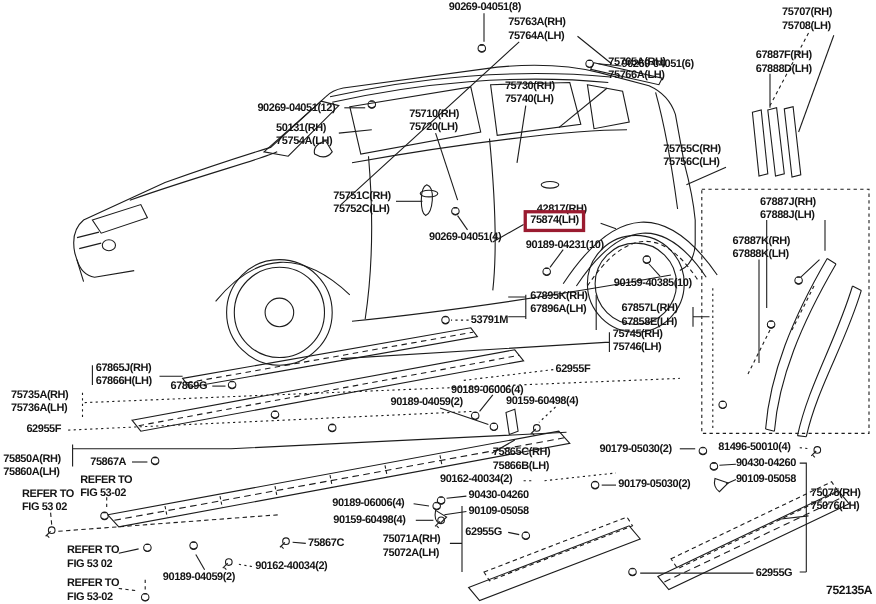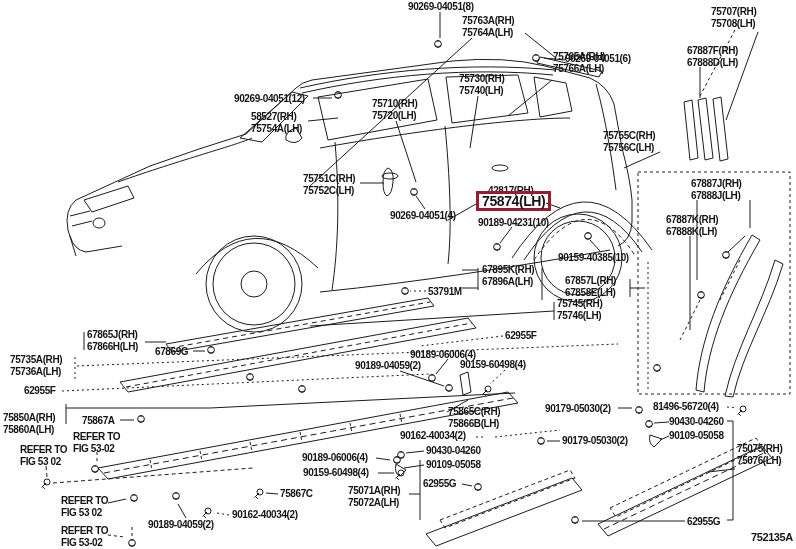--- a/index.html
+++ b/index.html
@@ -3,21 +3,21 @@
 <meta charset="utf-8">
 <style>
   html,body{margin:0;padding:0;background:#fff;}
   .stage{position:relative;width:796px;height:549px;background:#ffffff;overflow:hidden;
          font-family:Liberation Sans, sans-serif;}
   .stage svg{position:absolute;left:0;top:0;}
   .lbl{position:absolute;font-weight:bold;font-size:10px;line-height:11.5px;
        letter-spacing:-0.4px;color:#141414;white-space:pre-line;}
   .hlbox{position:absolute;left:476px;top:191px;border:3px solid #9a1b30;
          padding:1px 3px;background:transparent;z-index:5;}
-  .boxlbl{font-weight:bold;font-size:14px;line-height:12px;letter-spacing:-0.4px;
+  .boxlbl{font-weight:bold;font-size:10px;line-height:12px;letter-spacing:-0.4px;
           color:#141414;white-space:nowrap;display:block;}
   .figcode{font-size:11px;}
 </style>
 </head>
 <body>
 
 <div class="stage">
 
   <svg width="796" height="549" viewBox="0 0 796 549">
     <defs>
@@ -216,21 +216,21 @@
   <div class="lbl" style="left:687px;top:45px">67887F(RH)
 67888D(LH)</div>
   <div class="lbl" style="left:565px;top:53px">90269-04051(6)</div>
   <div class="lbl" style="left:553px;top:51px">75765A(RH)
 75766A(LH)</div>
   <div class="lbl" style="left:459px;top:73px">75730(RH)
 75740(LH)</div>
   <div class="lbl" style="left:234px;top:93px">90269-04051(12)</div>
   <div class="lbl" style="left:372px;top:98px">75710(RH)
 75720(LH)</div>
-  <div class="lbl" style="left:251px;top:111px">58527(RH)
+  <div class="lbl" style="left:251px;top:111px">50131(RH)
 75754A(LH)</div>
   <div class="lbl" style="left:603px;top:130px">75755C(RH)
 75756C(LH)</div>
   <div class="lbl" style="left:303px;top:173px">75751C(RH)
 75752C(LH)</div>
   <div class="lbl" style="left:488px;top:185px">42817(RH)</div>
 
   <div class="hlbox" style="border-color: rgb(154, 27, 48);">
     <span class="boxlbl">75874(LH)</span>
   </div>
@@ -266,21 +266,21 @@
 FIG 53-02</div>
   <div class="lbl" style="left:20px;top:444px">REFER TO
 FIG 53 02</div>
   <div class="lbl" style="left:448px;top:406px">75865C(RH)
 75866B(LH)</div>
   <div class="lbl" style="left:400px;top:430px">90162-40034(2)</div>
   <div class="lbl" style="left:426px;top:445px">90430-04260</div>
   <div class="lbl" style="left:426px;top:459px">90109-05058</div>
   <div class="lbl" style="left:423px;top:478px">62955G</div>
   <div class="lbl" style="left:545px;top:403px">90179-05030(2)</div>
-  <div class="lbl" style="left:653px;top:401px">81496-56720(4)</div>
+  <div class="lbl" style="left:653px;top:401px">81496-50010(4)</div>
   <div class="lbl" style="left:669px;top:416px">90430-04260</div>
   <div class="lbl" style="left:669px;top:430px">90109-05058</div>
   <div class="lbl" style="left:562px;top:435px">90179-05030(2)</div>
   <div class="lbl" style="left:737px;top:443px">75075(RH)
 75076(LH)</div>
   <div class="lbl" style="left:687px;top:516px">62955G</div>
   <div class="lbl" style="left:348px;top:485px">75071A(RH)
 75072A(LH)</div>
   <div class="lbl" style="left:280px;top:488px">75867C</div>
   <div class="lbl" style="left:302px;top:452px">90189-06006(4)</div>

